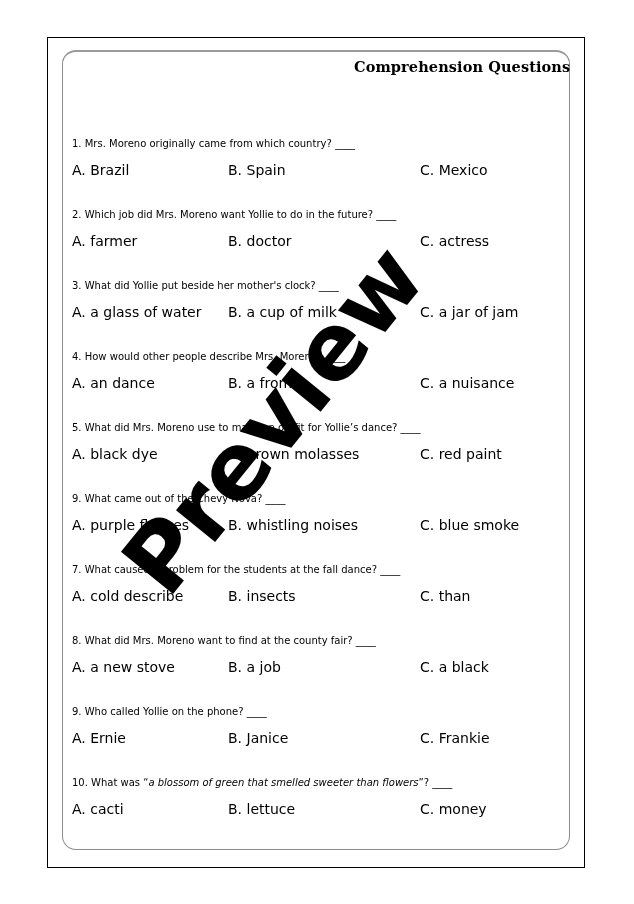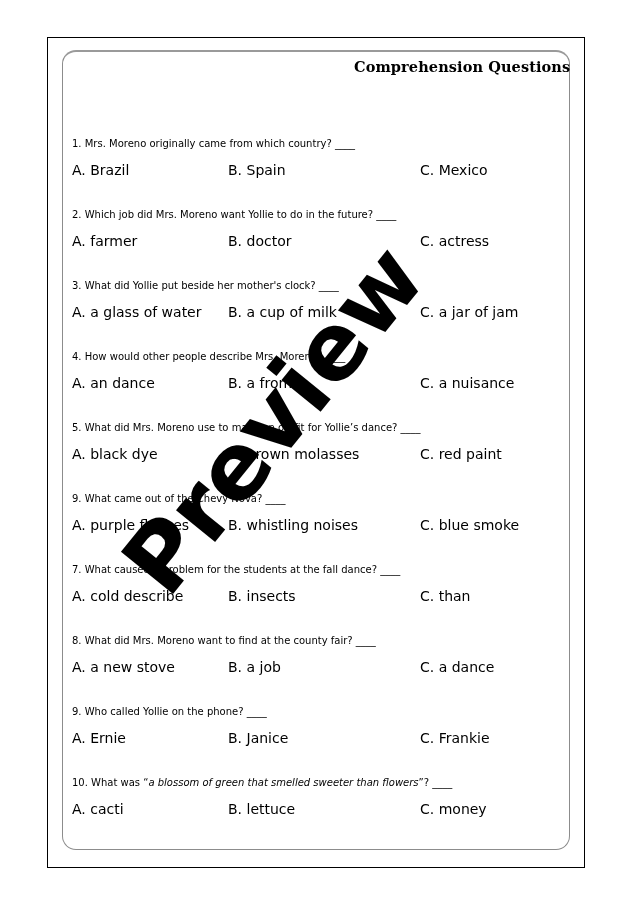--- a/index.html
+++ b/index.html
@@ -207,21 +207,21 @@
       <span class="opt col-b">B. insects</span>
       <span class="opt col-c">C. than</span>
     </div>
   </div>
 
   <div class="q-block" style="top:583px">
     <div class="q-text">8. What did Mrs. Moreno want to find at the county fair? ____</div>
     <div class="opt-row">
       <span class="opt col-a">A. a new stove</span>
       <span class="opt col-b">B. a job</span>
-      <span class="opt col-c">C. a dance</span>
+      <span class="opt col-c">C. a black</span>
     </div>
   </div>
 
   <div class="q-block" style="top:654px">
     <div class="q-text">9. Who called Yollie on the phone? ____</div>
     <div class="opt-row">
       <span class="opt col-a">A. Ernie</span>
       <span class="opt col-b">B. Janice</span>
       <span class="opt col-c">C. Frankie</span>
     </div>

